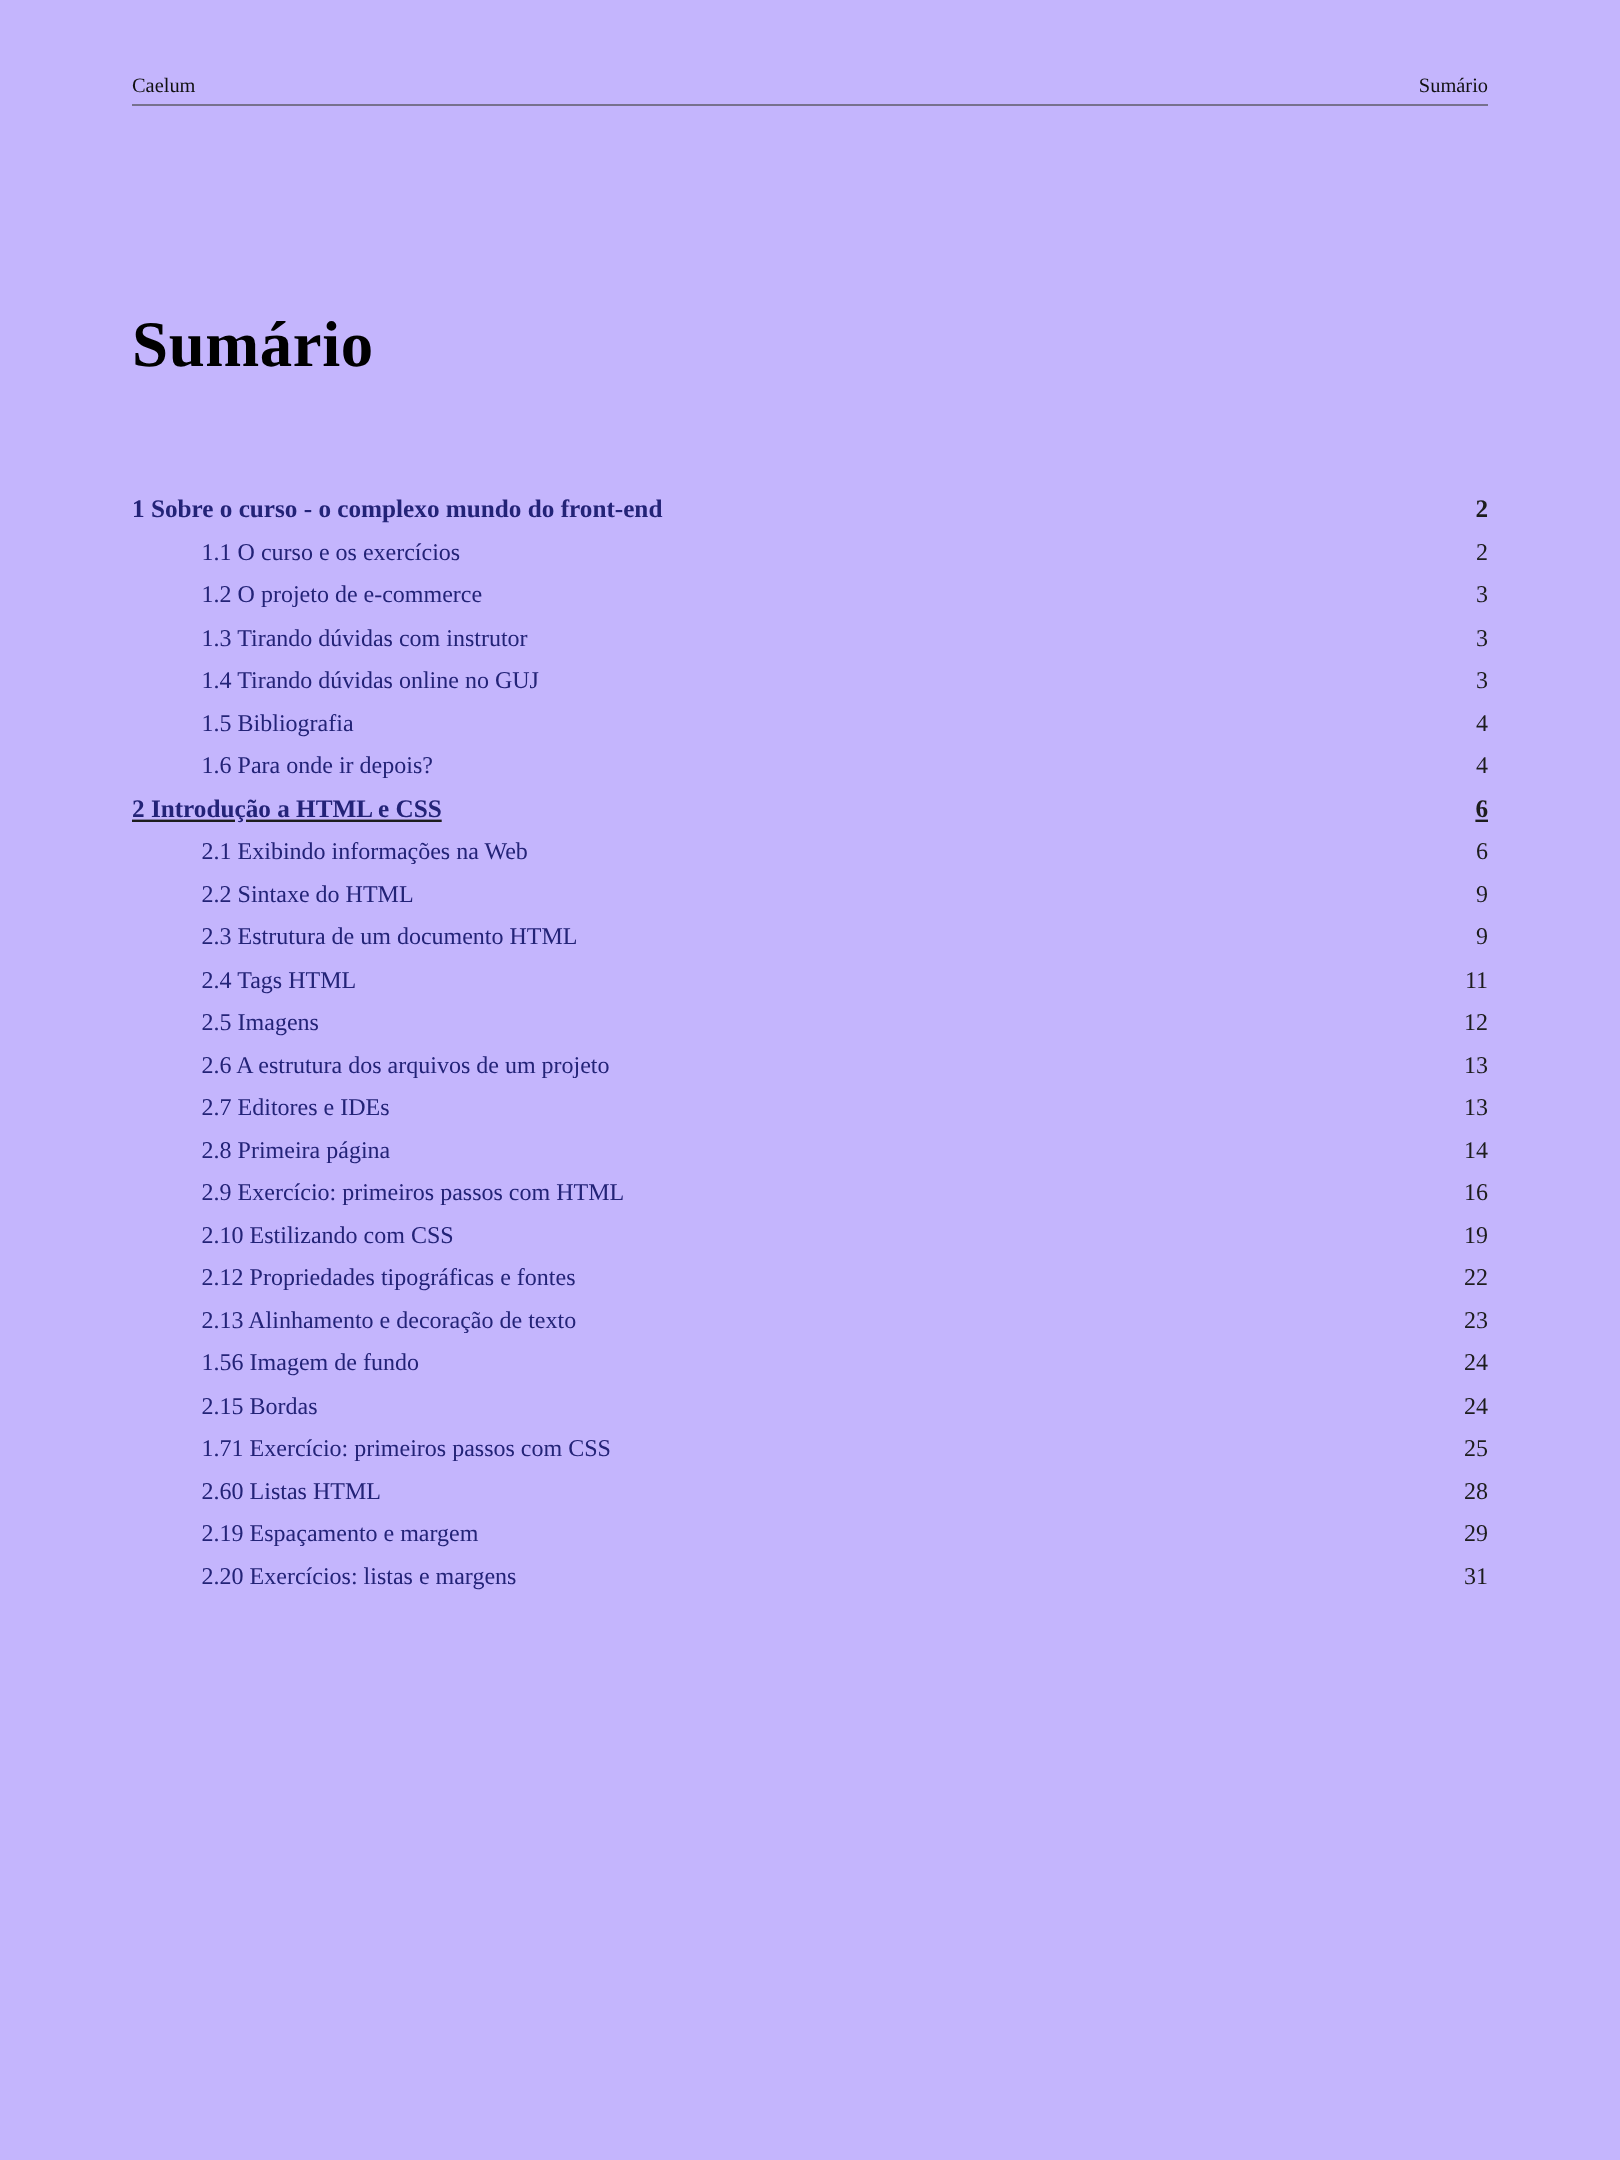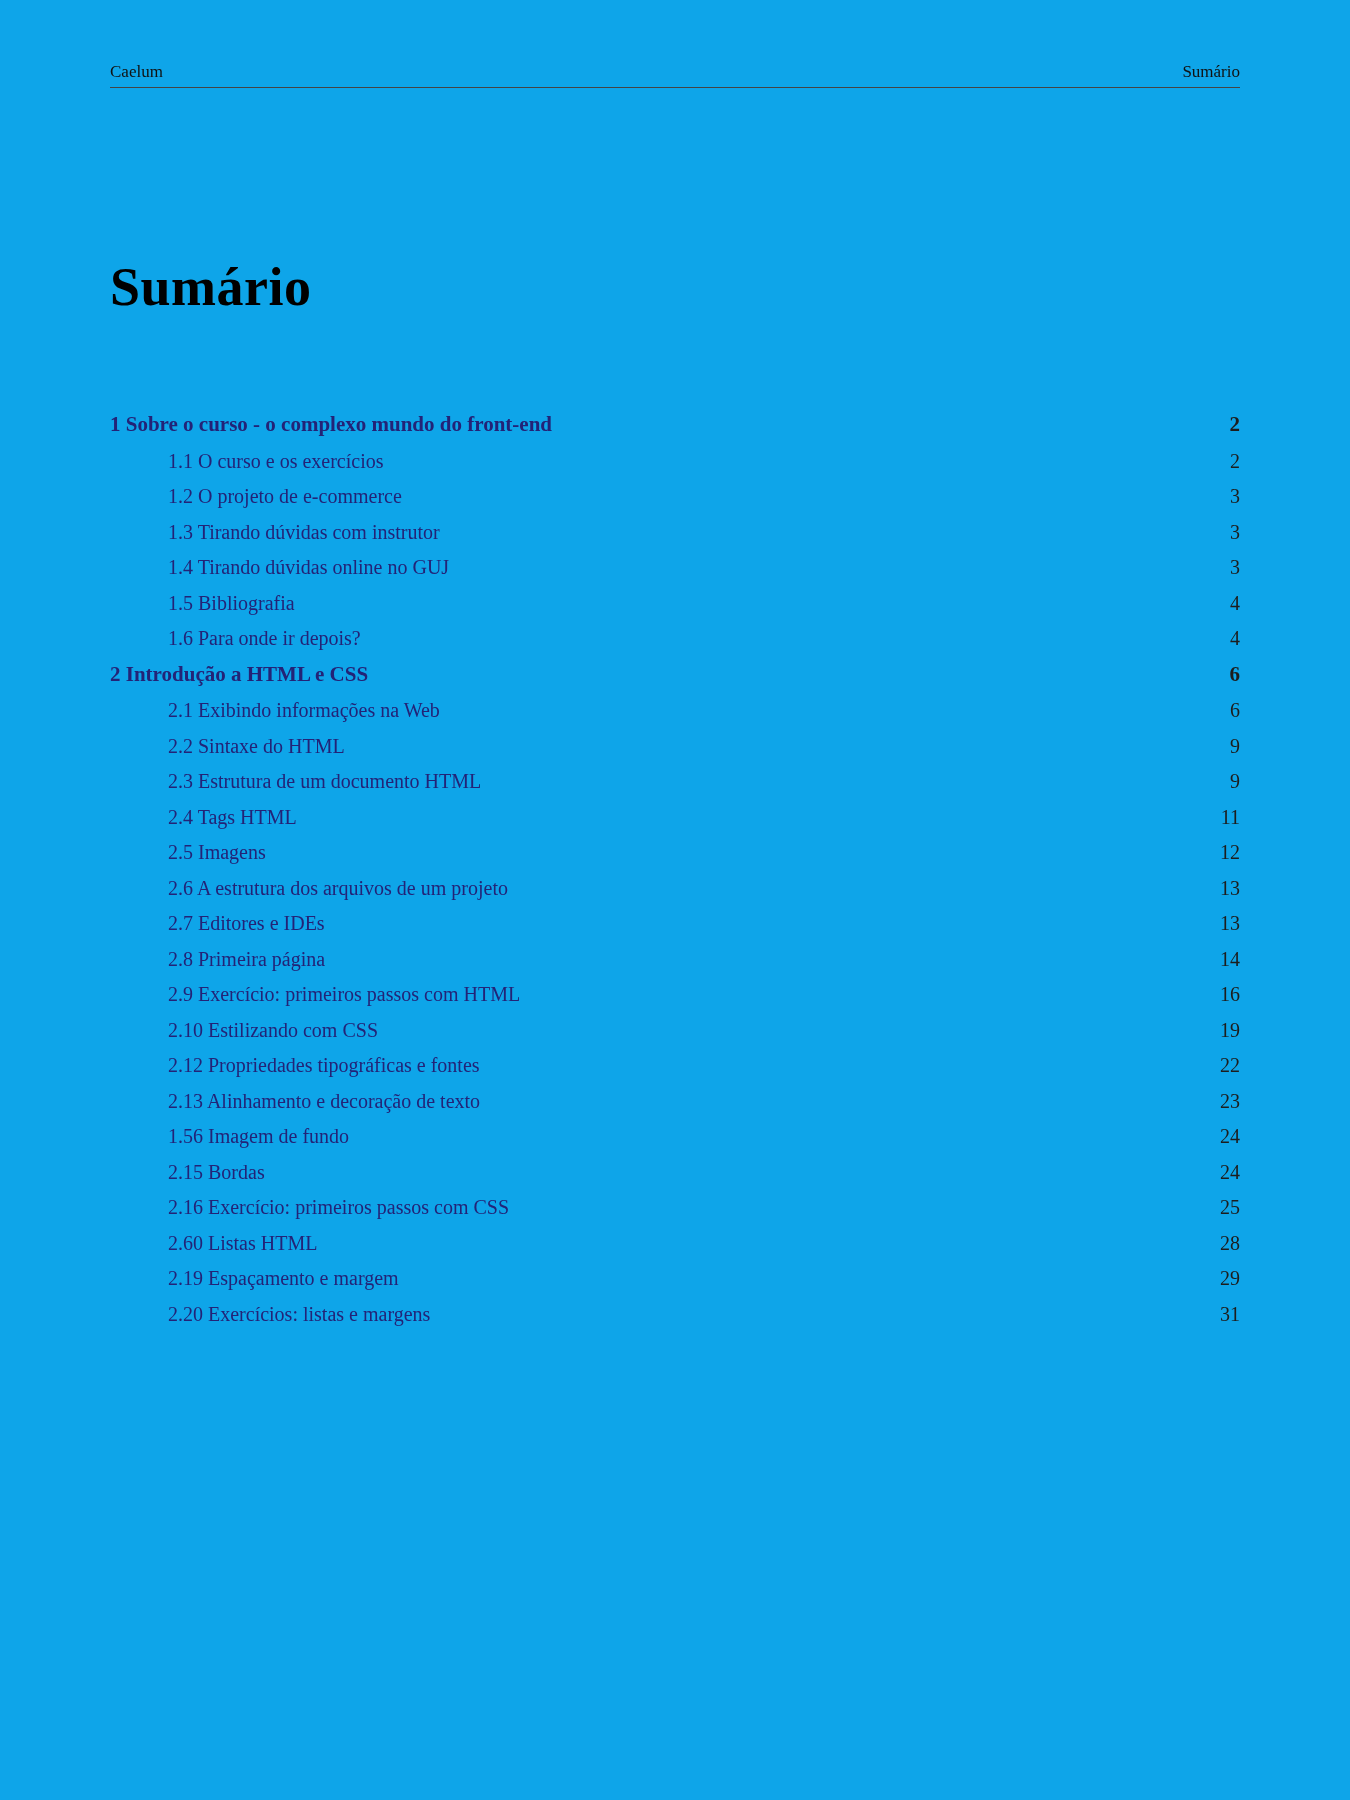--- a/index.html
+++ b/index.html
@@ -4,21 +4,21 @@
 <style>
   html, body {
     margin: 0;
     padding: 0;
     background: #ffffff;
   }
   .page {
     position: relative;
     width: 1350px;
     height: 1800px;
-    background: #0ea5e9;
+    background: #c4b5fd;
     font-family: "Liberation Serif", serif;
     color: #1d1d1d;
     box-sizing: border-box;
     padding: 62px 110px 0 110px;
     overflow: hidden;
   }
   .running-header {
     display: flex;
     justify-content: space-between;
     align-items: baseline;
@@ -46,20 +46,21 @@
     margin-bottom: 15.5px;
   }
   .toc-row.chapter {
     font-weight: bold;
     font-size: 21px;
   }
   .toc-row.chapter + .toc-row.item {
     
   }
   .toc-row.chapter:not(:first-child) {
+    text-decoration: underline;
   }
   .toc-row.item .toc-label {
     padding-left: 58px;
   }
   .toc-label {
     color: var(--link-color, #232377);
     cursor: pointer;
   }
   .toc-row.chapter .toc-label {
     color: var(--link-color, #232377);
@@ -163,21 +164,21 @@
   </div>
       <div class="toc-row item">
     <span class="toc-label">1.56 Imagem de fundo</span>
     <span class="toc-page">24</span>
   </div>
       <div class="toc-row item">
     <span class="toc-label">2.15 Bordas</span>
     <span class="toc-page">24</span>
   </div>
       <div class="toc-row item">
-    <span class="toc-label">2.16 Exercício: primeiros passos com CSS</span>
+    <span class="toc-label">1.71 Exercício: primeiros passos com CSS</span>
     <span class="toc-page">25</span>
   </div>
       <div class="toc-row item">
     <span class="toc-label">2.60 Listas HTML</span>
     <span class="toc-page">28</span>
   </div>
       <div class="toc-row item">
     <span class="toc-label">2.19 Espaçamento e margem</span>
     <span class="toc-page">29</span>
   </div>

